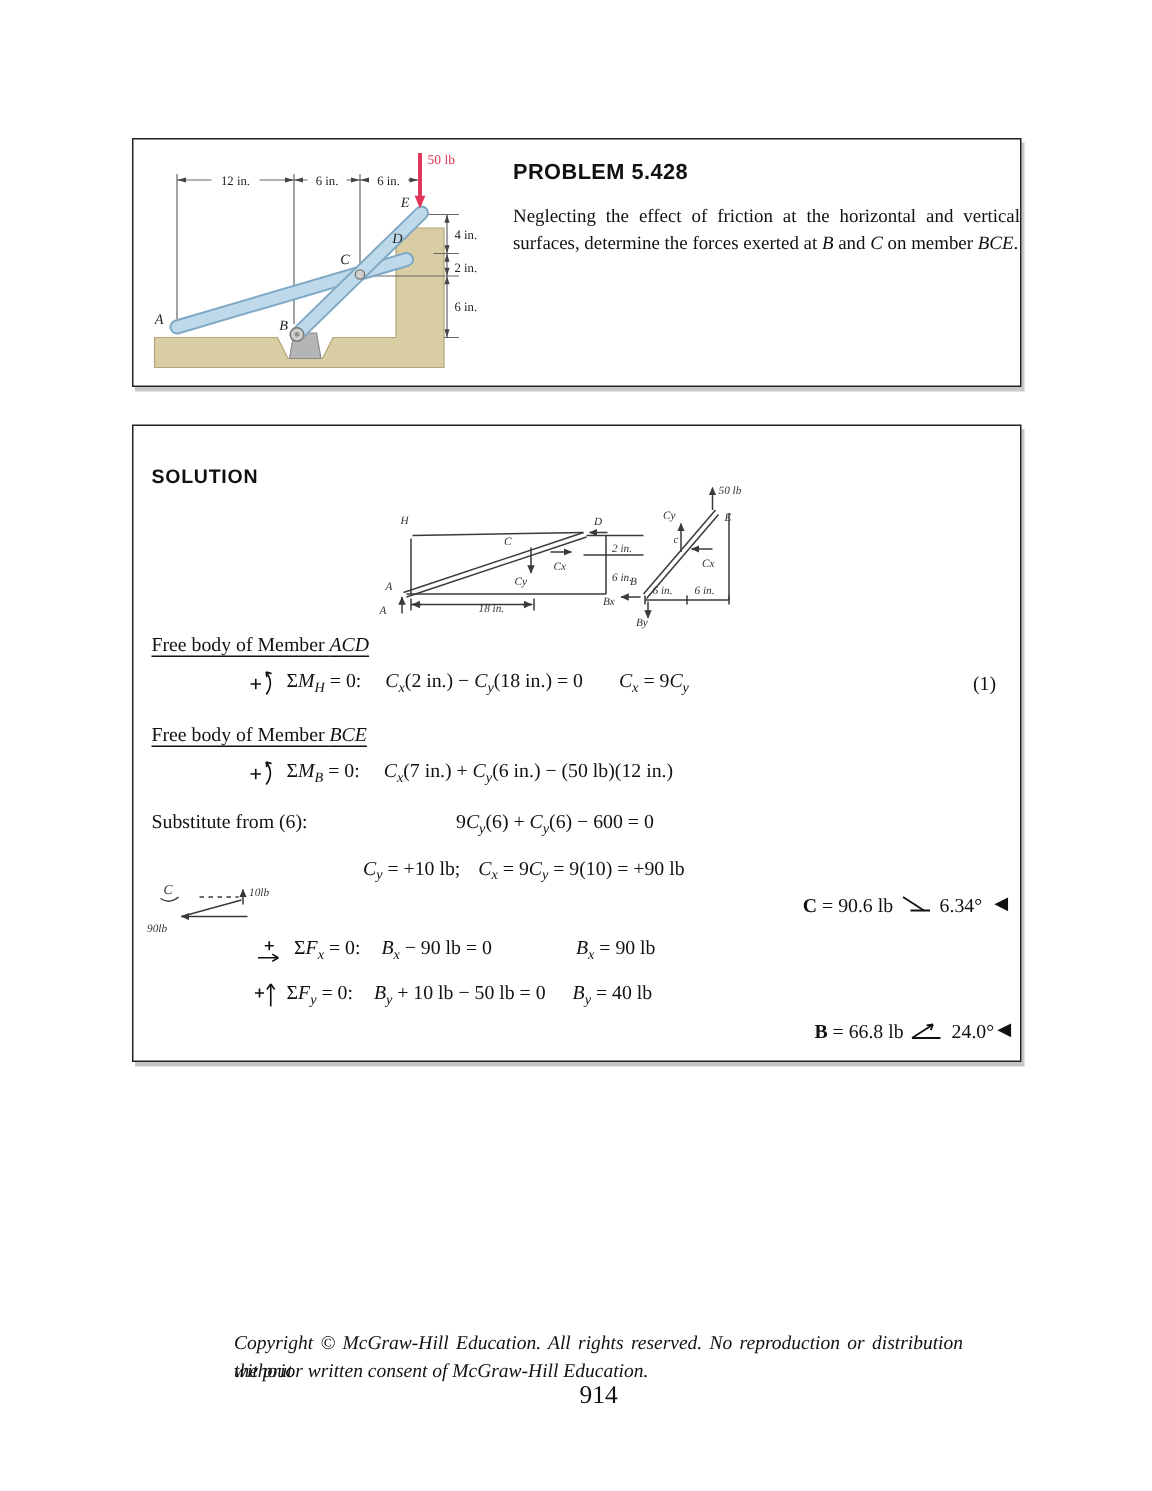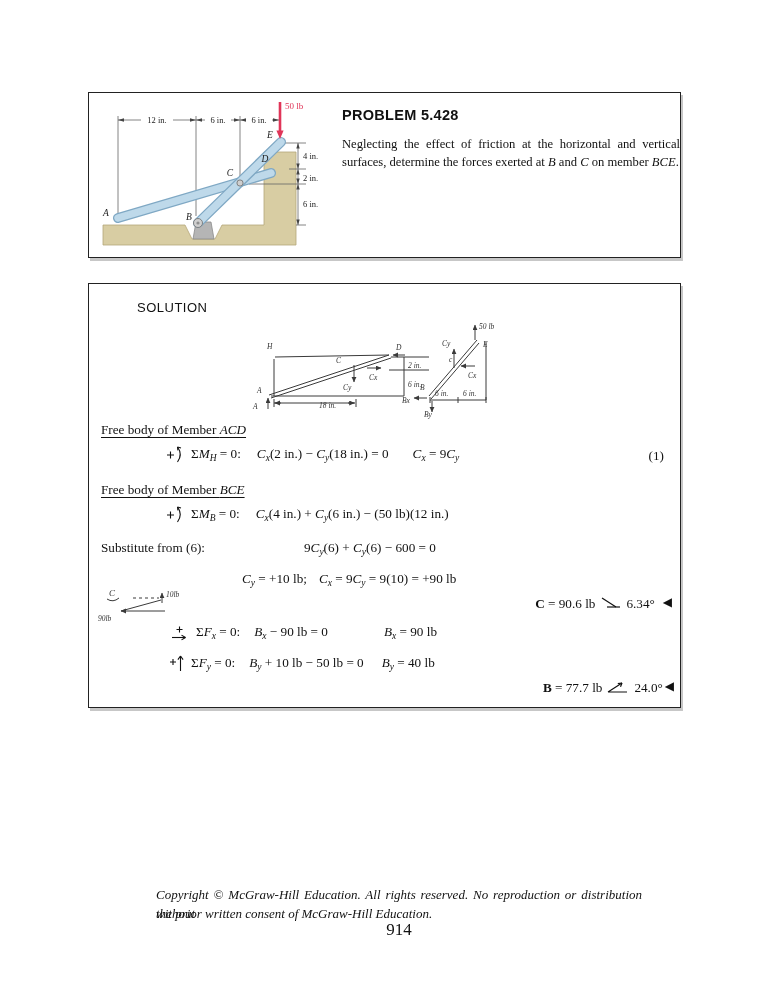--- a/index.html
+++ b/index.html
@@ -7,22 +7,22 @@
         font-family:"Liberation Serif",serif;color:#111;}
   .box{position:absolute;border:1.6px solid #222;background:#fff;
        box-shadow:2px 3px 0 rgba(130,130,130,.45);}
   #problem-box{left:88px;top:92px;width:591px;height:164px;}
   #solution-box{left:88px;top:283px;width:591px;height:423px;}
   .fig-wrap{position:absolute;left:4px;top:2px;}
   .ptitle{position:absolute;left:253px;top:14px;font-family:"Liberation Sans",sans-serif;
           font-weight:bold;font-size:14.5px;letter-spacing:.3px;}
   .pstatement{position:absolute;left:253px;top:42px;width:338px;font-size:12.6px;
               line-height:1.45;text-align:justify;}
-  .sol-header{position:absolute;left:12px;top:16px;font-family:"Liberation Sans",sans-serif;
-              font-weight:normal;font-size:13px;letter-spacing:.5px;margin-left:36px;}
+  .sol-header{position:absolute;left:12px;top:26px;font-family:"Liberation Sans",sans-serif;
+              font-weight:bold;font-size:13px;letter-spacing:.5px;}
   .abs{position:absolute;}
   .eqrow{position:absolute;display:flex;align-items:flex-end;gap:7px;font-size:13.2px;white-space:nowrap;}
   .heading{position:absolute;font-size:13.2px;white-space:nowrap;}
   .underline{text-decoration:underline;text-underline-offset:2.5px;}
   .v{font-style:italic;}
   .sb{font-style:italic;font-size:9.5px;vertical-align:-3px;}
   .bd{font-weight:bold;}
   .eqnum{position:absolute;font-size:13.2px;}
   .plain{position:absolute;font-size:13.2px;white-space:nowrap;}
   .ansrow{position:absolute;display:flex;font-size:13.2px;white-space:nowrap;}
@@ -202,21 +202,21 @@
     </div>
 
     <div class="eqrow" style="left:77px;top:222px">
       <span class="icon">
         <svg width="18" height="17" viewBox="0 0 18 17" fill="none" stroke="#111" stroke-width="1.1">
           <path d="M1 9 H8 M4.5 5.5 V12.5"></path>
           <path d="M11.5 16 Q17 8.5 11.5 1"></path>
           <path d="M11.5 1 L15 2.1 M11.5 1 L11.9 4.4"></path>
         </svg>
       </span>
-      <span><span>Σ</span><span class="v">M</span><span class="sb">B</span><span> = 0:</span><span style="display: inline-block; width: 16px;"></span><span class="v">C</span><span class="sb">x</span><span>(4 in.) + </span><span class="v">C</span><span class="sb">y</span><span>(6 in.) − (50 lb)(12 in.)</span></span>
+      <span><span>Σ</span><span class="v">M</span><span class="sb">B</span><span> = 0:</span><span style="display: inline-block; width: 16px;"></span><span class="v">C</span><span class="sb">x</span><span>(7 in.) + </span><span class="v">C</span><span class="sb">y</span><span>(6 in.) − (50 lb)(12 in.)</span></span>
     </div>
 
     <div class="plain" style="left:12px;top:256px">Substitute from (6):</div>
     <div class="plain" style="left:215px;top:256px"><span>9</span><span class="v">C</span><span class="sb">y</span><span>(6) + </span><span class="v">C</span><span class="sb">y</span><span>(6) − 600 = 0</span></div>
 
     <div class="plain" style="left:153px;top:287px"><span class="v">C</span><span class="sb">y</span><span> = +10 lb;</span><span style="display: inline-block; width: 12px;"></span><span class="v">C</span><span class="sb">x</span><span> = 9</span><span class="v">C</span><span class="sb">y</span><span> = 9(10) = +90 lb</span></div>
 
     <svg class="abs" style="left:8px;top:300px" width="115" height="40" viewBox="0 0 115 40">
       <defs>
         <marker id="sk2" markerWidth="7" markerHeight="7" refX="5.2" refY="2.5" orient="auto" markerUnits="userSpaceOnUse">
@@ -263,21 +263,21 @@
         <svg width="15" height="20" viewBox="0 0 15 20" fill="none" stroke="#111" stroke-width="1.1">
           <path d="M1 10 H7 M4 7 V13"></path>
           <path d="M11.5 19 V4"></path>
             <path d="M11.5 4 L8.9 7.6 M11.5 4 L14.1 7.6"></path>
         </svg>
       </span>
       <span><span>Σ</span><span class="v">F</span><span class="sb">y</span><span> = 0:</span><span style="display: inline-block; width: 14px;"></span><span class="v">B</span><span class="sb">y</span><span> + 10 lb − 50 lb = 0</span><span style="display: inline-block; width: 18px;"></span><span class="v">B</span><span class="sb">y</span><span> = 40 lb</span></span>
     </div>
 
     <div class="ansrow" style="right:6px;top:396px">
-      <span><span class="bd">B</span><span> = 77.7 lb</span></span>
+      <span><span class="bd">B</span><span> = 66.8 lb</span></span>
       <span class="icon agap">
         <svg width="22" height="13" viewBox="0 0 22 13" fill="none" stroke="#111" stroke-width="1.2">
           <path d="M1 12 H20 M1 12 L15 3"></path>
           <path d="M15 3 L10.8 3.6 M15 3 L13.5 6.8"></path>
         </svg>
       </span>
       <span><span>24.0°</span></span>
       <span class="marker mgap2">◀</span>
     </div>
   </div>

